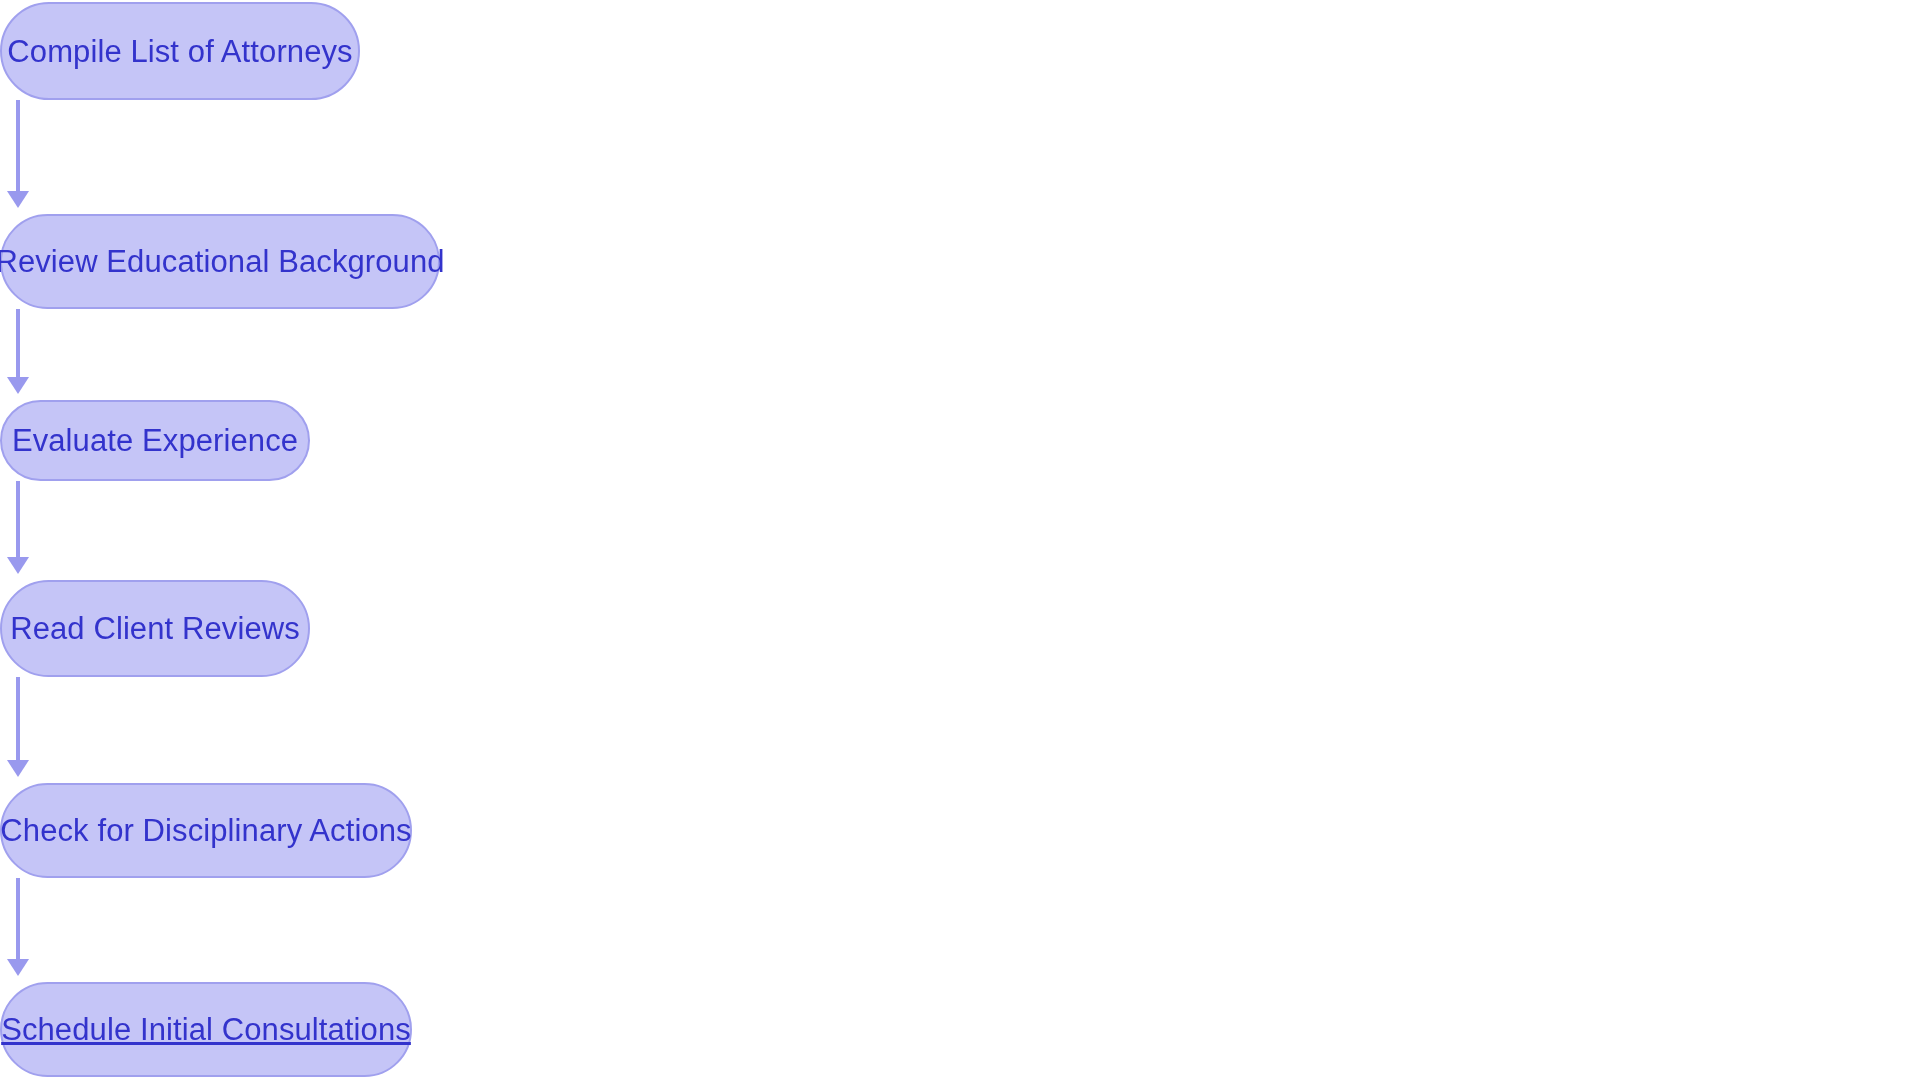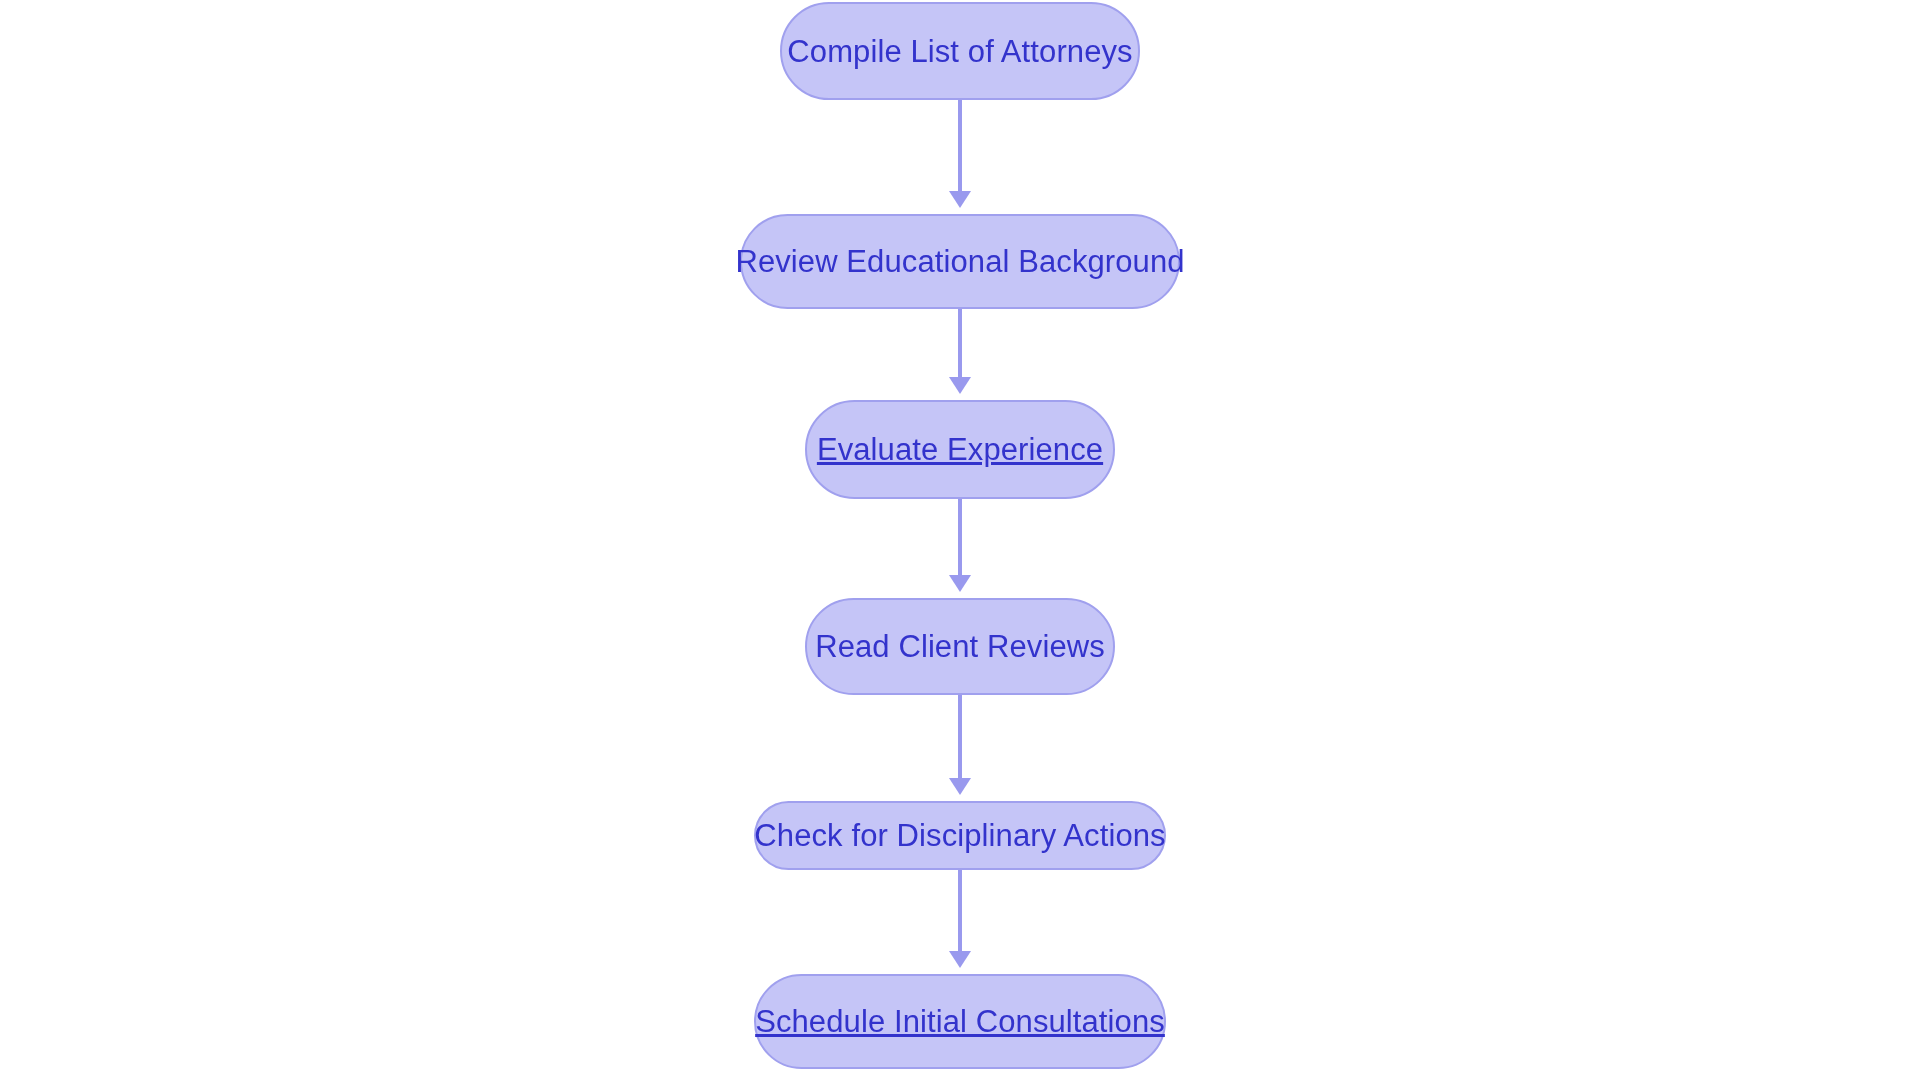--- a/index.html
+++ b/index.html
@@ -22,21 +22,21 @@
   }
 
   .flow-column {
     position: absolute;
     left: 0;
     top: 0;
     width: 1920px;
     height: 1083px;
     display: flex;
     flex-direction: column;
-    align-items: center;
+    align-items: flex-start;
   }
 
   .node {
     box-sizing: border-box;
     display: flex;
     align-items: center;
     justify-content: center;
     background: #c5c5f7;
     border: 2px solid #a0a0ee;
     border-radius: 999px;
@@ -74,23 +74,23 @@
     height: 0;
     border-left: 11px solid transparent;
     border-right: 11px solid transparent;
     border-top: 17px solid #9999ee;
     margin-top: -1px;
   }
 
   
   .n0 { width: 360px; height: 98px; margin-top: 2px; }
   .n1 { width: 440px; height: 95px; }
-  .n2 { width: 310px; height: 99px; text-decoration: underline; }
+  .n2 { width: 310px; height: 81px; }
   .n3 { width: 310px; height: 97px; }
-  .n4 { width: 412px; height: 69px; }
+  .n4 { width: 412px; height: 95px; }
   .n5 { width: 412px; height: 95px; text-decoration: underline; }
 
   .c0 { height: 108px; }
   .c1 { height: 85px; }
   .c2 { height: 93px; }
   .c3 { height: 100px; }
   .c4 { height: 98px; }
 </style>
 </head>
 <body>

